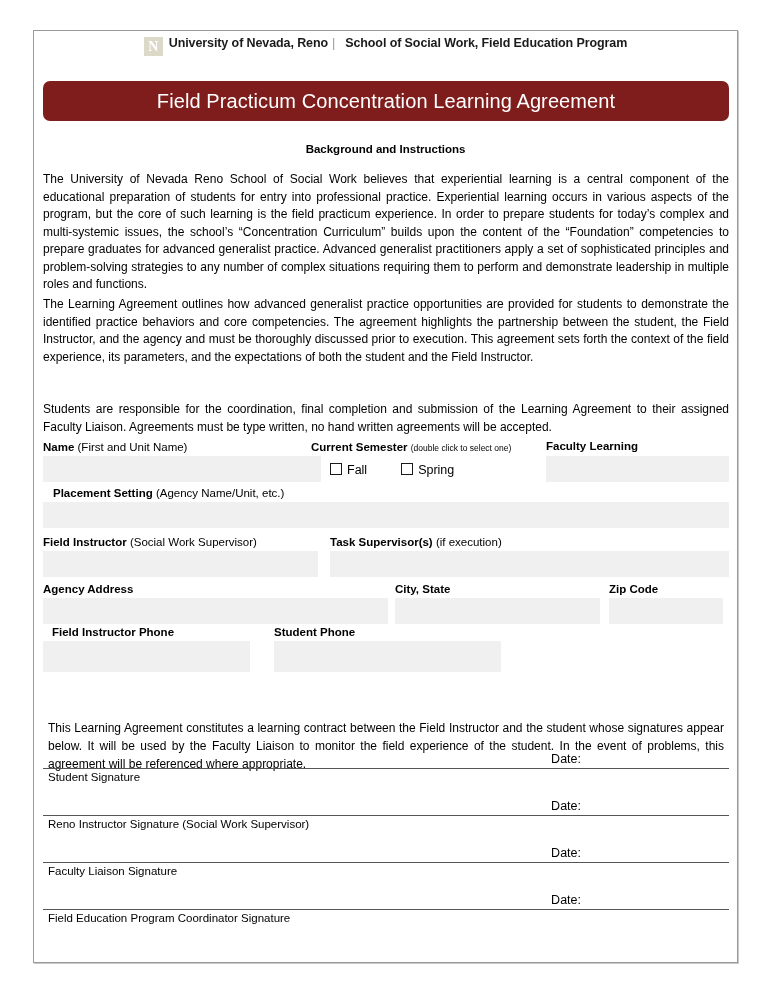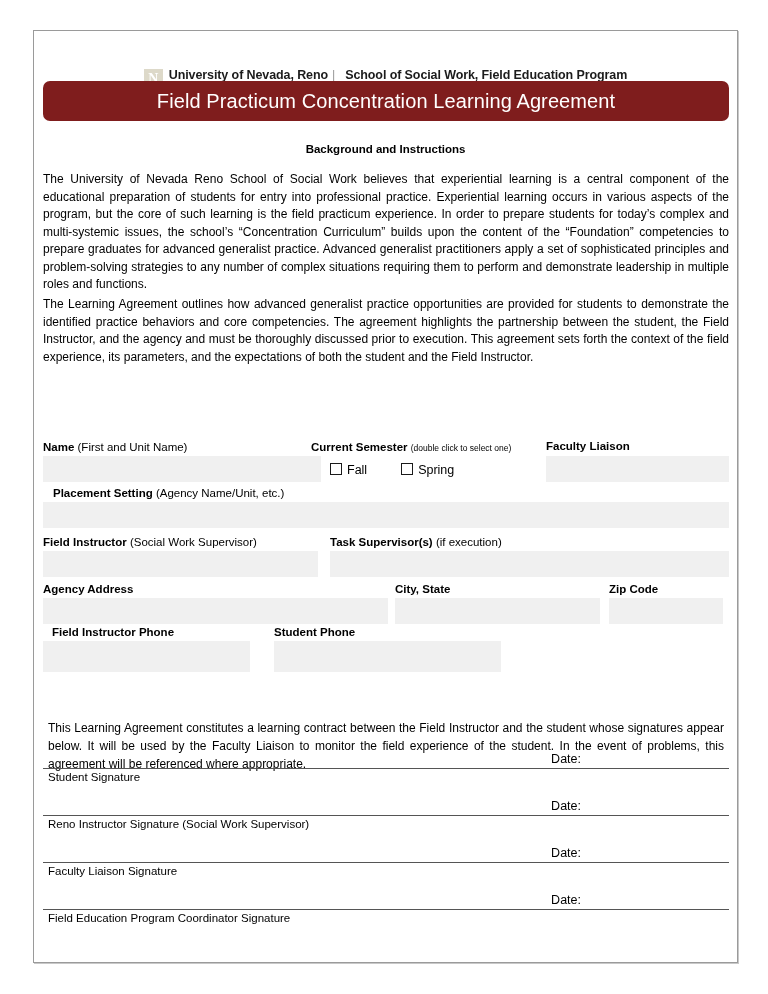--- a/index.html
+++ b/index.html
@@ -35,21 +35,20 @@
   }
 
   
   .doc-header {
     position: absolute;
     left: 0;
     top: 2px;
     width: 100%;
     text-align: center;
     white-space: nowrap;
-    margin-top: 32px;
   }
   .logo-mark {
     display: inline-block;
     width: 19px;
     height: 19px;
     background: #ddd9c9;
     color: #ffffff;
     font-family: "Liberation Serif", serif;
     font-weight: bold;
     font-size: 14px;
@@ -219,35 +218,36 @@
 
   <div class="doc-header">
     <span class="logo-mark">N</span><span class="header-text">University of Nevada, Reno</span><span class="header-text header-sep">|</span><span class="header-text">School of Social Work, Field Education Program</span>
   </div>
 
   <div class="title-bar">Field Practicum Concentration Learning Agreement</div>
 
   <div class="section-heading">Background and Instructions</div>
   <div class="para" id="para1">The University of Nevada Reno School of Social Work believes that experiential learning is a central component of the educational preparation of students for entry into professional practice.  Experiential learning occurs in various aspects of the program, but the core of such learning is the field practicum experience.  In order to prepare students for today’s complex and multi-systemic issues, the school’s “Concentration Curriculum” builds upon the content of the “Foundation” competencies to prepare graduates for advanced generalist practice.  Advanced generalist practitioners apply a set of sophisticated principles and problem-solving strategies to any number of complex situations requiring them to perform and demonstrate leadership in multiple roles and functions.</div>
   <div class="para" id="para2">The Learning Agreement outlines how advanced generalist practice opportunities are provided for students to demonstrate the identified practice behaviors and core competencies.  The agreement highlights the partnership between the student, the Field Instructor, and the agency and must be thoroughly discussed prior to execution.  This agreement sets forth the context of the field experience, its parameters, and the expectations of both the student and the Field Instructor.</div>
+  <div class="para" id="para3">Students are responsible for the coordination, final completion and submission of the Learning Agreement to their assigned Faculty Liaison.  Agreements must be type written, no hand written agreements will be accepted.</div>
 
   <div class="form-area">
 
     <div class="flabel" style="left:9px; top:409px;"><span>Name</span> <span class="light">(First and Unit Name)</span></div>
     <div class="fbox" style="left:9px; top:425px; width:278px;"></div>
 
     <div class="flabel" style="left:277px; top:409px;"><span>Current Semester</span> <span class="tiny">(double click to select one)</span></div>
 
     <div class="cbgroup" style="left:296px; top:431px;">
       <span class="cbwrap"><span class="cbbox"></span><span class="cblabel">Fall</span></span>
       <span style="display:inline-block; width:27px;"></span>
       <span class="cbwrap"><span class="cbbox"></span><span class="cblabel">Spring</span></span>
     </div>
 
-    <div class="flabel" style="left:512px; top:408px;">Faculty Liaison</div>
+    <div class="flabel" style="left:512px; top:408px;">Faculty Learning</div>
     <div class="fbox" style="left:512px; top:425px; width:183px;"></div>
 
     <div class="flabel" style="left:19px; top:455px;"><span>Placement Setting</span> <span class="light">(Agency Name/Unit, etc.)</span></div>
     <div class="fbox" style="left:9px; top:471px; width:686px;"></div>
 
     <div class="flabel" style="left:9px; top:504px;"><span>Field Instructor</span> <span class="light">(Social Work Supervisor)</span></div>
     <div class="fbox" style="left:9px; top:520px; width:275px;"></div>
 
     <div class="flabel" style="left:296px; top:504px;"><span>Task Supervisor(s)</span> <span class="light">(if execution)</span></div>
     <div class="fbox" style="left:296px; top:520px; width:399px;"></div>

